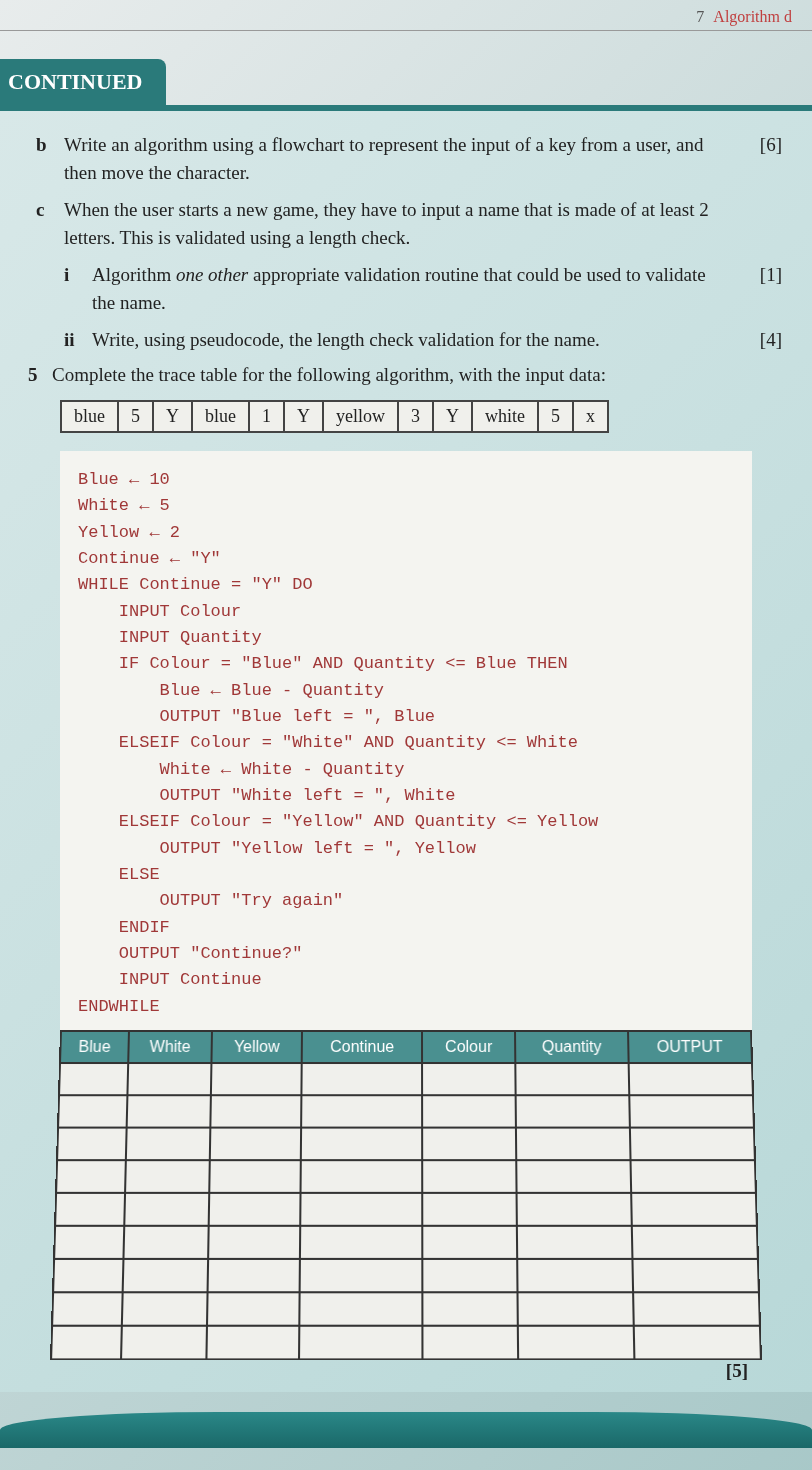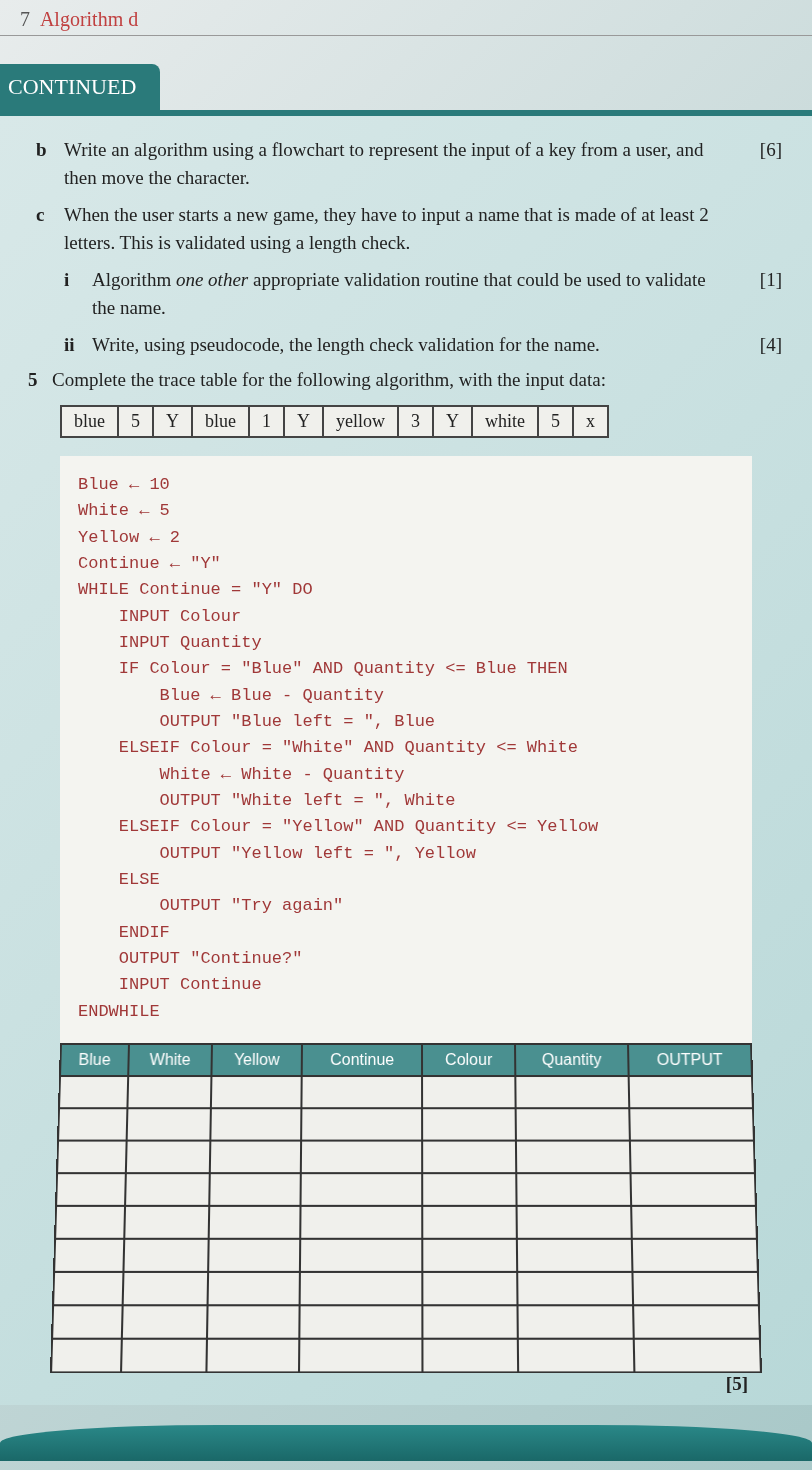--- a/index.html
+++ b/index.html
@@ -10,35 +10,35 @@
     margin: 0 auto;
     color: #222;
   }
   .page {
     background: linear-gradient(135deg, #e8ecec 0%, #c5d8d8 50%, #a8c8c8 100%);
     min-height: 1470px;
     position: relative;
     padding-bottom: 40px;
   }
   .top-header {
-    text-align: left;
+    text-align: right;
     padding: 8px 20px 4px;
-    font-size: 20px;
+    font-size: 16px;
     color: #c04040;
     font-weight: 500;
     border-bottom: 1px solid #999;
   }
   .top-header .num { color: #555; margin-right: 6px; }
   .continued-tab {
     background: #2a7a7a;
     color: #fff;
     display: inline-block;
     padding: 10px 24px 10px 8px;
     font-size: 22px;
-    font-weight: 400;
+    font-weight: 700;
     border-radius: 0 8px 0 0;
     margin-top: 28px;
   }
   .content-band {
     background: linear-gradient(to bottom, #2a7a7a 0%, #2a7a7a 6px, #bcd8d8 6px, #a8d0d0 100%);
     padding: 6px 0 0;
   }
   .content-inner {
     background: linear-gradient(135deg, #d8e8e8 0%, #b8d8d8 100%);
     padding: 20px 30px 10px 36px;
@@ -65,21 +65,21 @@
     background: #f0f0ec;
     padding: 4px 12px;
     font-size: 18px;
     text-align: center;
   }
   .input-strip div:last-child { border-right: 2px solid #444; }
 
   .code-block {
     background: #f4f4f0;
     margin: 0 30px 0 24px;
-    padding: 16px 18px 18px;
+    padding: 16px 18px 10px;
     font-family: 'Courier New', monospace;
     font-size: 17px;
     line-height: 1.55;
     color: #a03838;
     white-space: pre;
     overflow: hidden;
   }
 
   .trace-table {
     margin: 0 30px 0 24px;

